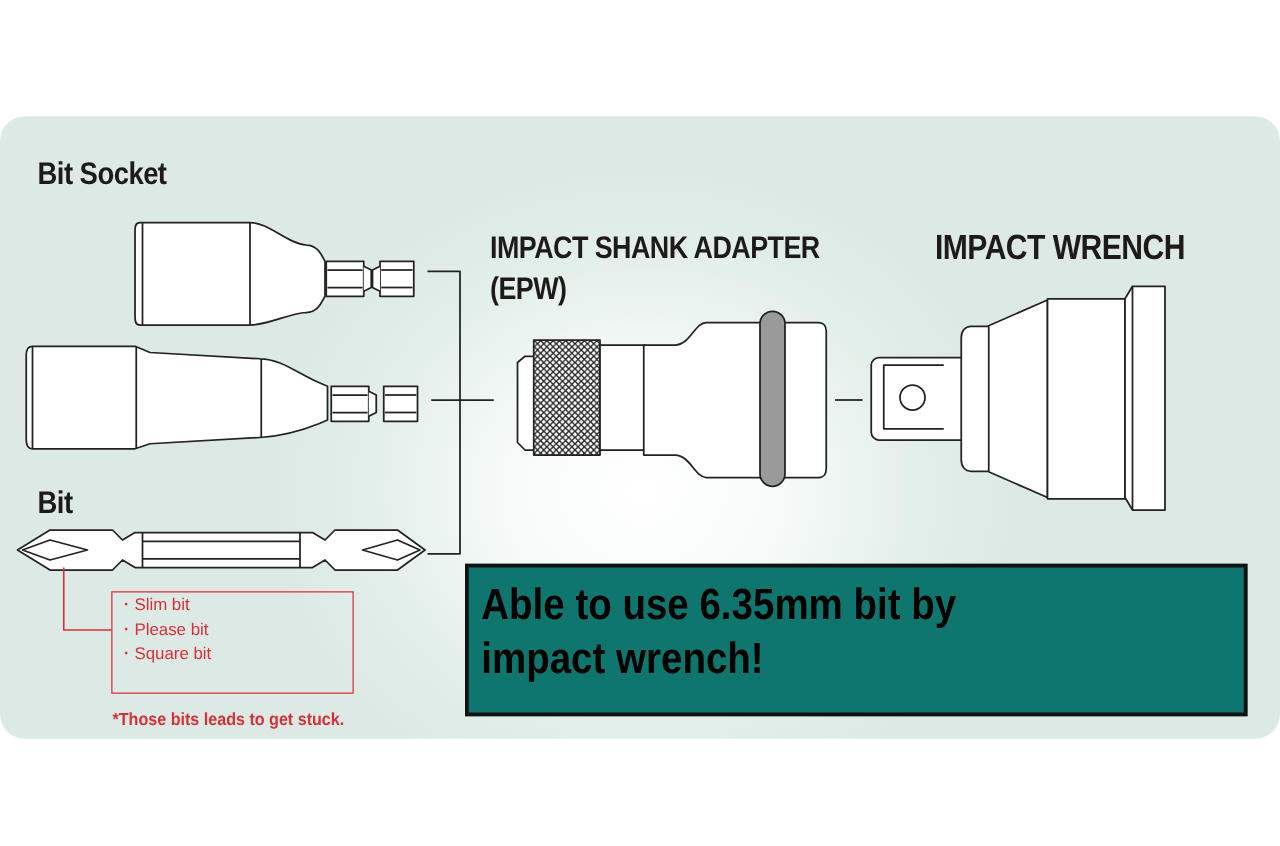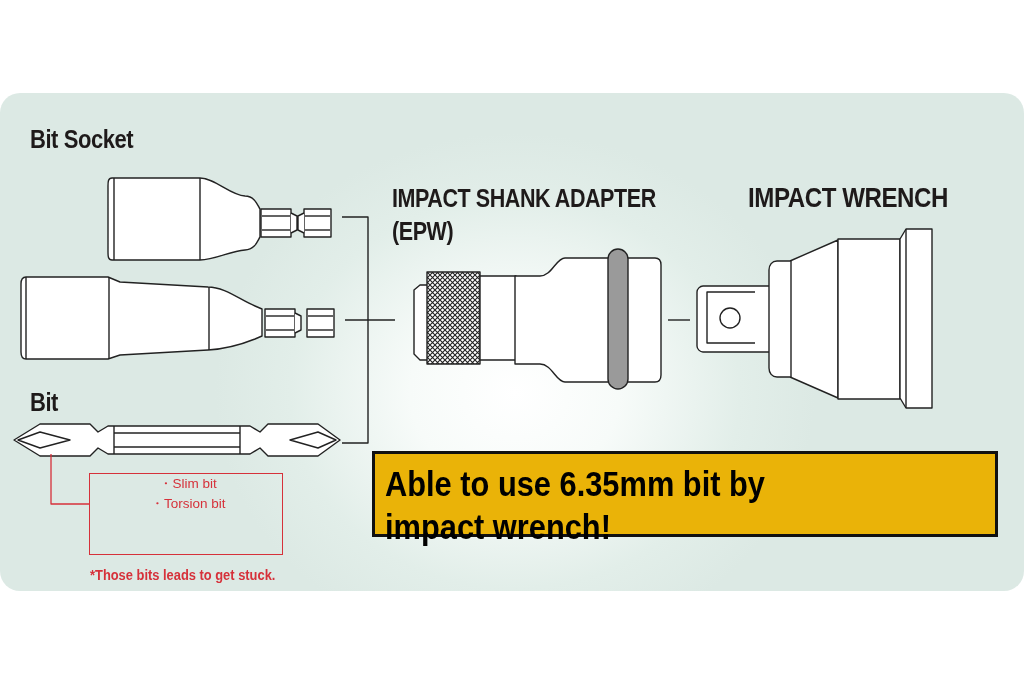--- a/index.html
+++ b/index.html
@@ -11,27 +11,27 @@
   }
   .lbl { position:absolute; color:#1e1a1a; font-weight:bold; letter-spacing:-0.5px; white-space:nowrap; font-family:"Liberation Sans", sans-serif; }
   .lbl-socket { left:30px; top:125px; font-size:25px; transform:scaleX(0.88); transform-origin:left; }
   .lbl-bit { left:30px; top:388px; font-size:25px; transform:scaleX(0.88); transform-origin:left; }
   .lbl-adapter { left:392px; top:182px; font-size:25px; line-height:33px; transform:scaleX(0.86); transform-origin:left; }
   .lbl-wrench { left:748px; top:182px; font-size:28px; transform:scaleX(0.86); transform-origin:left; }
   svg.art { position:absolute; left:0; top:0; }
   .warn-box {
     position:absolute; left:89px; top:473px; width:194px; height:82px;
     border:1px solid #d6313a; color:#d6313a; font-size:13.5px; line-height:19.5px;
-    padding:0 0 0 4px; box-sizing:border-box;text-align:center;
+    padding:0 0 0 4px; box-sizing:border-box;
   }
   .warn-box div { white-space:nowrap; }
   .warn-note { position:absolute; left:90px; top:567px; color:#d6313a; font-weight:bold; font-size:14px; white-space:nowrap; transform:scaleX(0.92); transform-origin:left; }
   .callout {
-    position:absolute; left:372px; top:451px; width:626px; height:86px;
-    background:#eab308; border:3px solid #111; box-sizing:border-box;
+    position:absolute; left:372px; top:451px; width:626px; height:122px;
+    background:#0f766e; border:3px solid #111; box-sizing:border-box;
     padding:8px 0 0 10px;
   }
   .callout-text { font-weight:bold; font-size:35px; line-height:43px; color:#000; white-space:pre-line; transform:scaleX(0.88); transform-origin:left; width:620px; }
 </style>
 </head>
 <body>
 
 <div class="panel"></div>
 
 <div class="lbl lbl-socket">Bit Socket</div>
@@ -113,20 +113,21 @@
       <path d="M900 239 L906 229 L932 229 L932 408 L906 408 L900 398 Z"></path>
       <line x1="906" y1="229" x2="906" y2="408"></line>
     </g>
 
     <polyline points="51,454 51,504 89,504" fill="none" stroke="#d6313a" stroke-width="1.3"></polyline>
   </g>
 </svg>
 
 <div class="warn-box">
   <div>・Slim bit</div>
-  <div>・Torsion bit</div>
+  <div>・Please bit</div>
+  <div>・Square bit</div>
 </div>
 <div class="warn-note">*Those bits leads to get stuck.</div>
 
 <div class="callout">
   <div class="callout-text">Able to use 6.35mm bit by
 impact wrench!</div>
 </div>
 
 </body></html>

